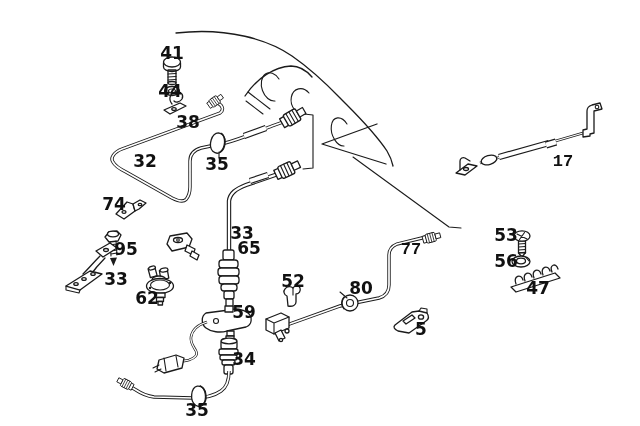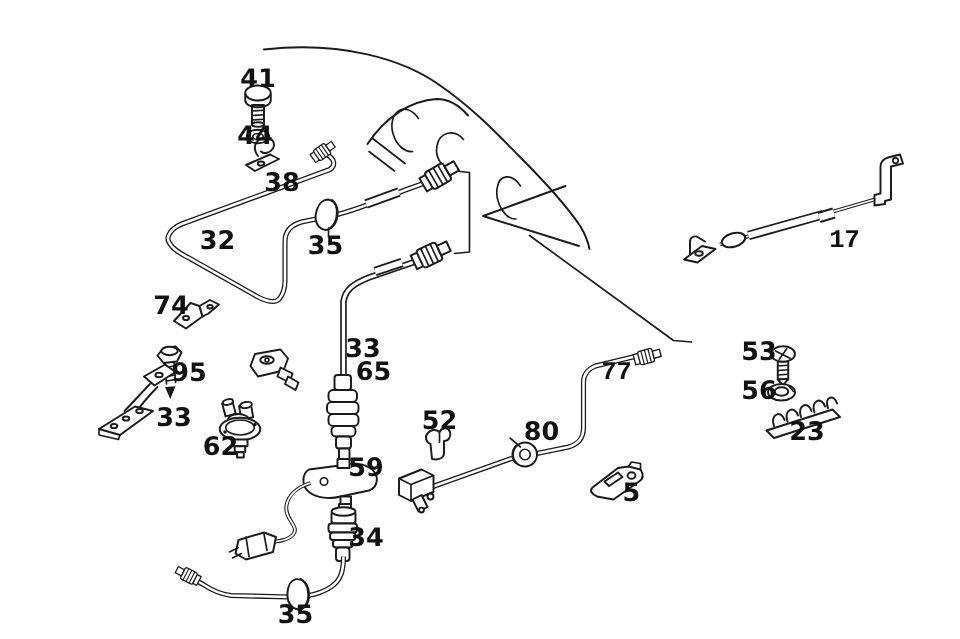--- a/index.html
+++ b/index.html
@@ -281,15 +281,15 @@
       <span class="part-label" style="left: 244px; top: 312px;">59</span>
       <span class="part-label" style="left: 244px; top: 359px;">34</span>
       <span class="part-label" style="left: 197px; top: 410px;">35</span>
       <span class="part-label" style="left: 293px; top: 281px;">52</span>
       <span class="part-label" style="left: 337px; top: 288px; margin-left: 24px;">80</span>
       <span class="part-label" style="left: 411px; top: 249px; font-family: Liberation Mono, monospace;">77</span>
       <span class="part-label" style="left: 421px; top: 329px;">5</span>
       <span class="part-label" style="left: 563px; top: 161px; font-family: Liberation Mono, monospace;">17</span>
       <span class="part-label" style="left: 506px; top: 235px;">53</span>
       <span class="part-label" style="left: 506px; top: 261px;">56</span>
-      <span class="part-label" style="left: 538px; top: 288px;">23</span>
+      <span class="part-label" style="left: 538px; top: 288px;">47</span>
     </div>
 </div>
 
 </body></html>

